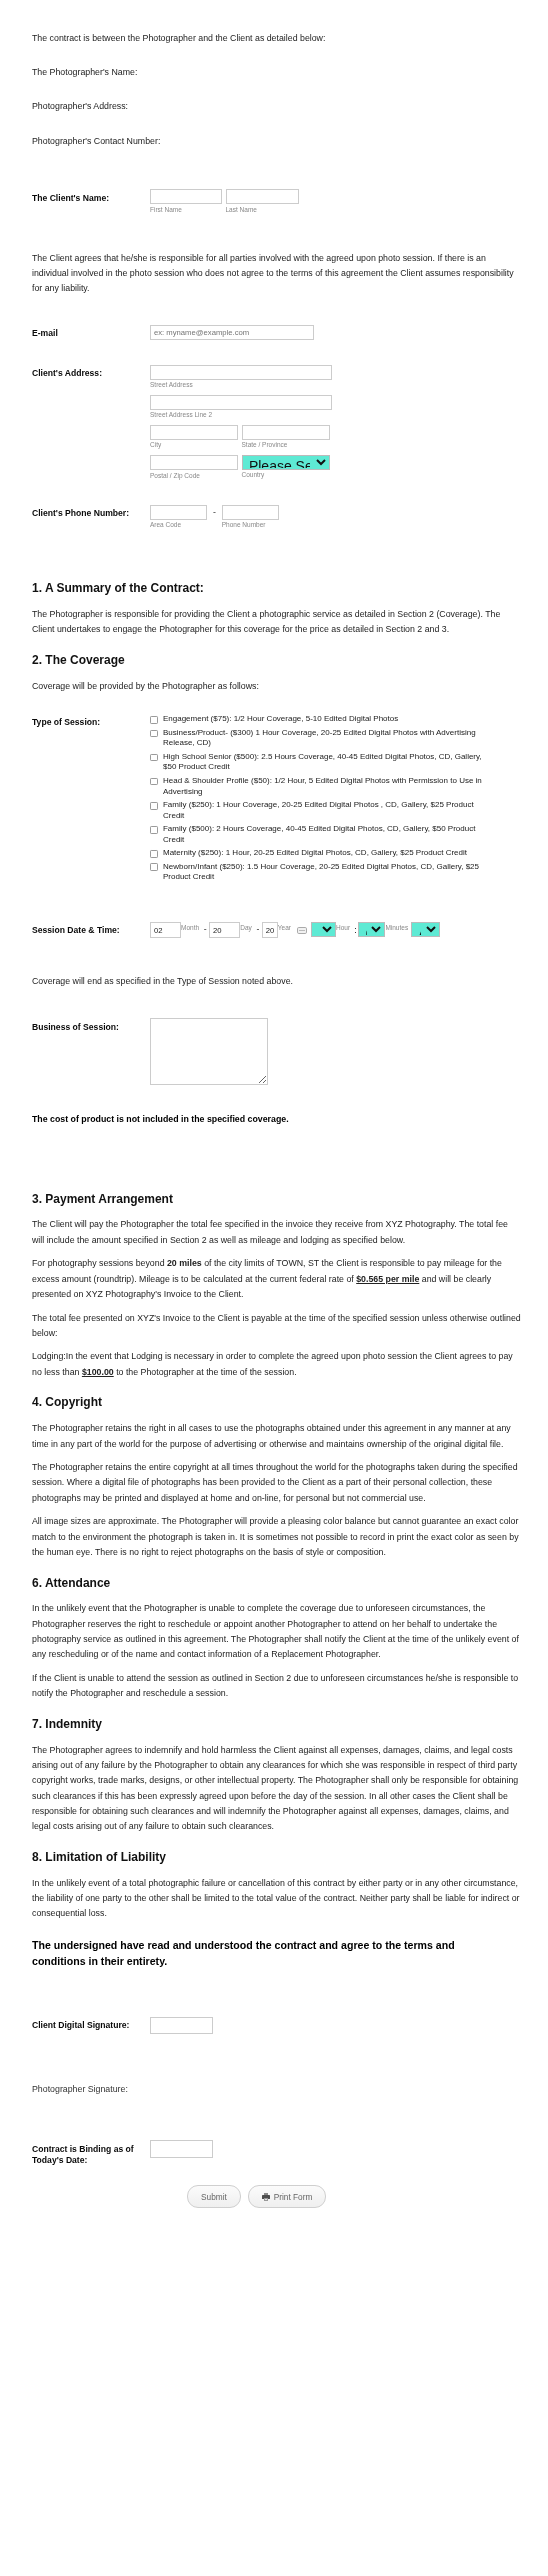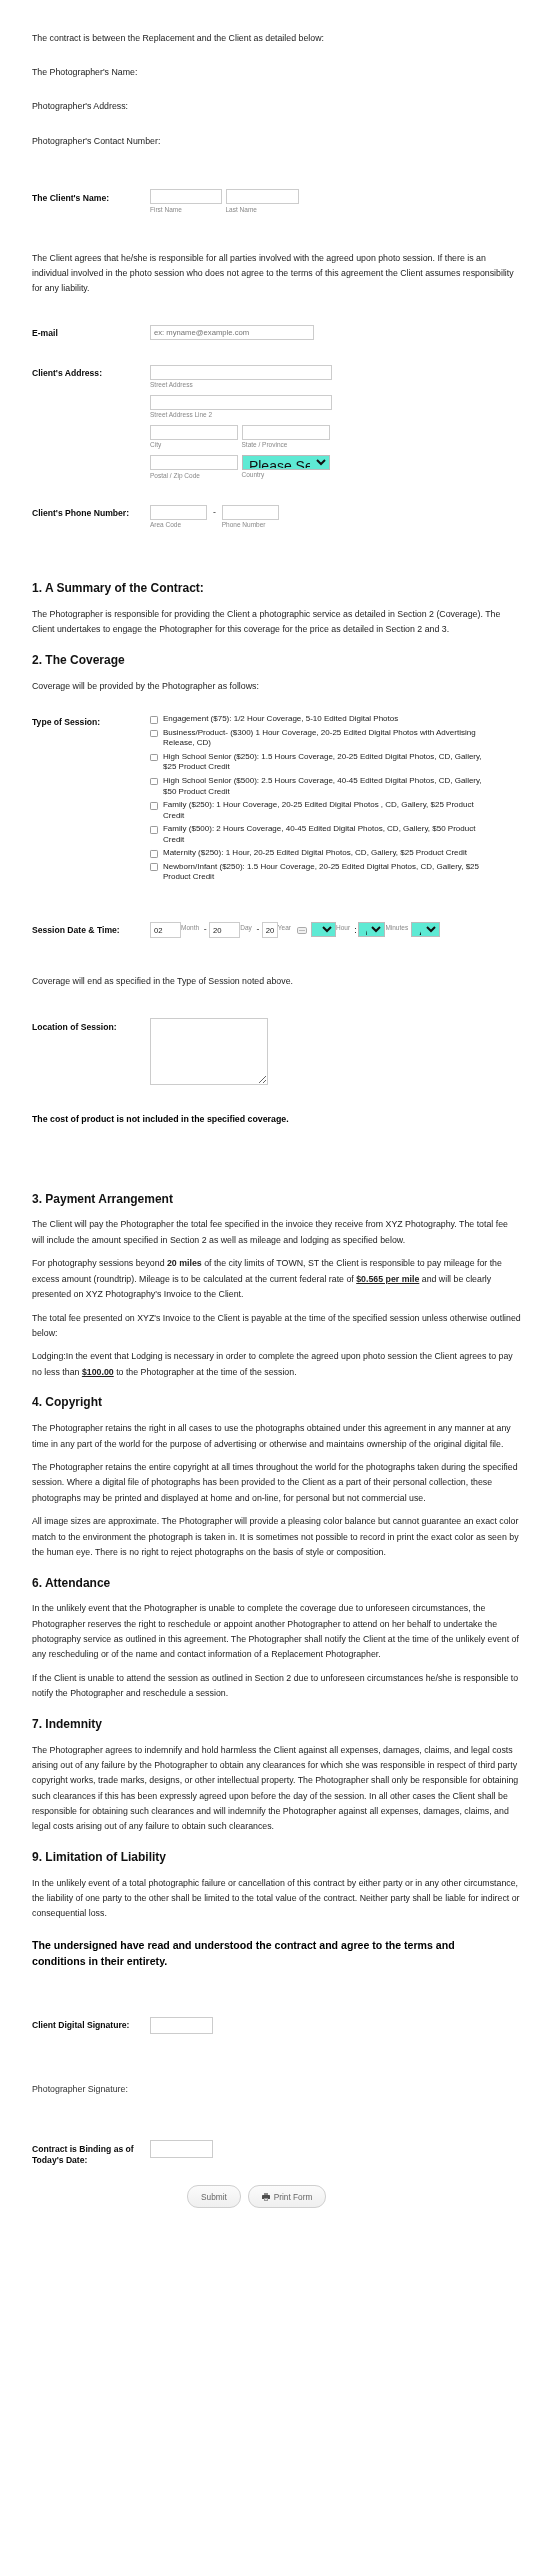--- a/index.html
+++ b/index.html
@@ -212,21 +212,21 @@
   .gap-md { height: 20px; }
   .gap-lg { height: 32px; }
   .gap-xl { height: 41px; }
 </style>
 </head>
 <body>
 
 <div class="page">
   <div class="content">
 
-    <p class="body-text">The contract is between the Replacement and the Client as detailed below:</p>
+    <p class="body-text">The contract is between the Photographer and the Client as detailed below:</p>
     <div class="gap-sm"></div>
     <p class="body-text">The Photographer's Name:</p>
     <div class="gap-sm"></div>
     <p class="body-text">Photographer's Address:</p>
     <div class="gap-sm"></div>
     <p class="body-text">Photographer's Contact Number:</p>
 
     <div class="gap-lg"></div>
 
     <div class="frow">
@@ -331,25 +331,25 @@
         <div class="cb-item">
           <span class="cb-box"></span>
           <span class="cb-label">Engagement ($75): 1/2 Hour Coverage, 5-10 Edited Digital Photos</span>
         </div>
         <div class="cb-item">
           <span class="cb-box"></span>
           <span class="cb-label">Business/Product- ($300) 1 Hour Coverage, 20-25 Edited Digital Photos with Advertising Release, CD)</span>
         </div>
         <div class="cb-item">
           <span class="cb-box"></span>
-          <span class="cb-label">High School Senior ($250): 1.5 Hours Coverage, 20-25 Edited Digital Photos, CD, Gallery, $25 Product Credit</span>
-        </div>
-        <div class="cb-item">
-          <span class="cb-box"></span>
           <span class="cb-label">High School Senior ($500): 2.5 Hours Coverage, 40-45 Edited Digital Photos, CD, Gallery, $50 Product Credit</span>
+        </div>
+        <div class="cb-item">
+          <span class="cb-box"></span>
+          <span class="cb-label">Head &amp; Shoulder Profile ($50): 1/2 Hour, 5 Edited Digital Photos with Permission to Use in Advertising</span>
         </div>
         <div class="cb-item">
           <span class="cb-box"></span>
           <span class="cb-label">Family ($250): 1 Hour Coverage, 20-25 Edited Digital Photos , CD, Gallery, $25 Product Credit</span>
         </div>
         <div class="cb-item">
           <span class="cb-box"></span>
           <span class="cb-label">Family ($500): 2 Hours Coverage, 40-45 Edited Digital Photos, CD, Gallery, $50 Product Credit</span>
         </div>
         <div class="cb-item">
@@ -406,21 +406,21 @@
       </div>
     </div>
 
     <div class="gap-lg"></div>
 
     <p class="body-text">Coverage will end as specified in the Type of Session noted above.</p>
 
     <div class="gap-md"></div>
 
     <div class="frow">
-      <div class="flabel">Location of Session:</div>
+      <div class="flabel">Business of Session:</div>
       <div class="fbody">
         <textarea class="loc" style=""></textarea>
       </div>
     </div>
 
     <div class="gap-md"></div>
 
     <p class="strong-line">The cost of product is not included in the specified coverage.</p>
 
     <div class="gap-xl"></div>
@@ -437,21 +437,21 @@
 
     <p class="body-text">All image sizes are approximate.  The Photographer will provide a pleasing color balance but cannot guarantee an exact color match to the environment the photograph is taken in.  It is sometimes not possible to record in print the exact color as seen by the human eye.  There is no right to reject photographs on the basis of style or composition.</p>
 
     <h2 class="section-head">6. Attendance</h2>
     <p class="body-text">In the unlikely event that the Photographer is unable to complete the coverage due to unforeseen circumstances, the Photographer reserves the right to reschedule or appoint another Photographer to attend on her behalf to undertake the photography service as outlined in this agreement.  The Photographer shall notify the Client at the time of the unlikely event of any rescheduling or of the name and contact information of a Replacement Photographer.</p>
     <p class="body-text">If the Client is unable to attend the session as outlined in Section 2 due to unforeseen circumstances he/she is responsible to notify the Photographer and reschedule a session.</p>
 
     <h2 class="section-head">7. Indemnity</h2>
     <p class="body-text">The Photographer agrees to indemnify and hold harmless the Client against all expenses, damages, claims, and legal costs arising out of any failure by the Photographer to obtain any clearances for which she was responsible in respect of third party copyright works, trade marks, designs, or other intellectual property.  The Photographer shall only be responsible for obtaining such clearances if this has been expressly agreed upon before the day of the session.  In all other cases the Client shall be responsible for obtaining such clearances and will indemnify the Photographer against all expenses, damages, claims, and legal costs arising out of any failure to obtain such clearances.</p>
 
-    <h2 class="section-head">9. Limitation of Liability</h2>
+    <h2 class="section-head">8. Limitation of Liability</h2>
     <p class="body-text">In the unlikely event of a total photographic failure or cancellation of this contract by either party or in any other circumstance, the liability of one party to the other shall be limited to the total value of the contract.  Neither party shall be liable for indirect or consequential loss.</p>
 
     <p class="bold-big">The undersigned have read and understood the contract and agree to the terms and conditions in their entirety.</p>
 
     <div class="gap-xl"></div>
 
     <div class="frow">
       <div class="flabel">Client Digital Signature:</div>
       <div class="fbody">
         <input class="txt" style="width: 63px; height: 17.7px;" type="text">

